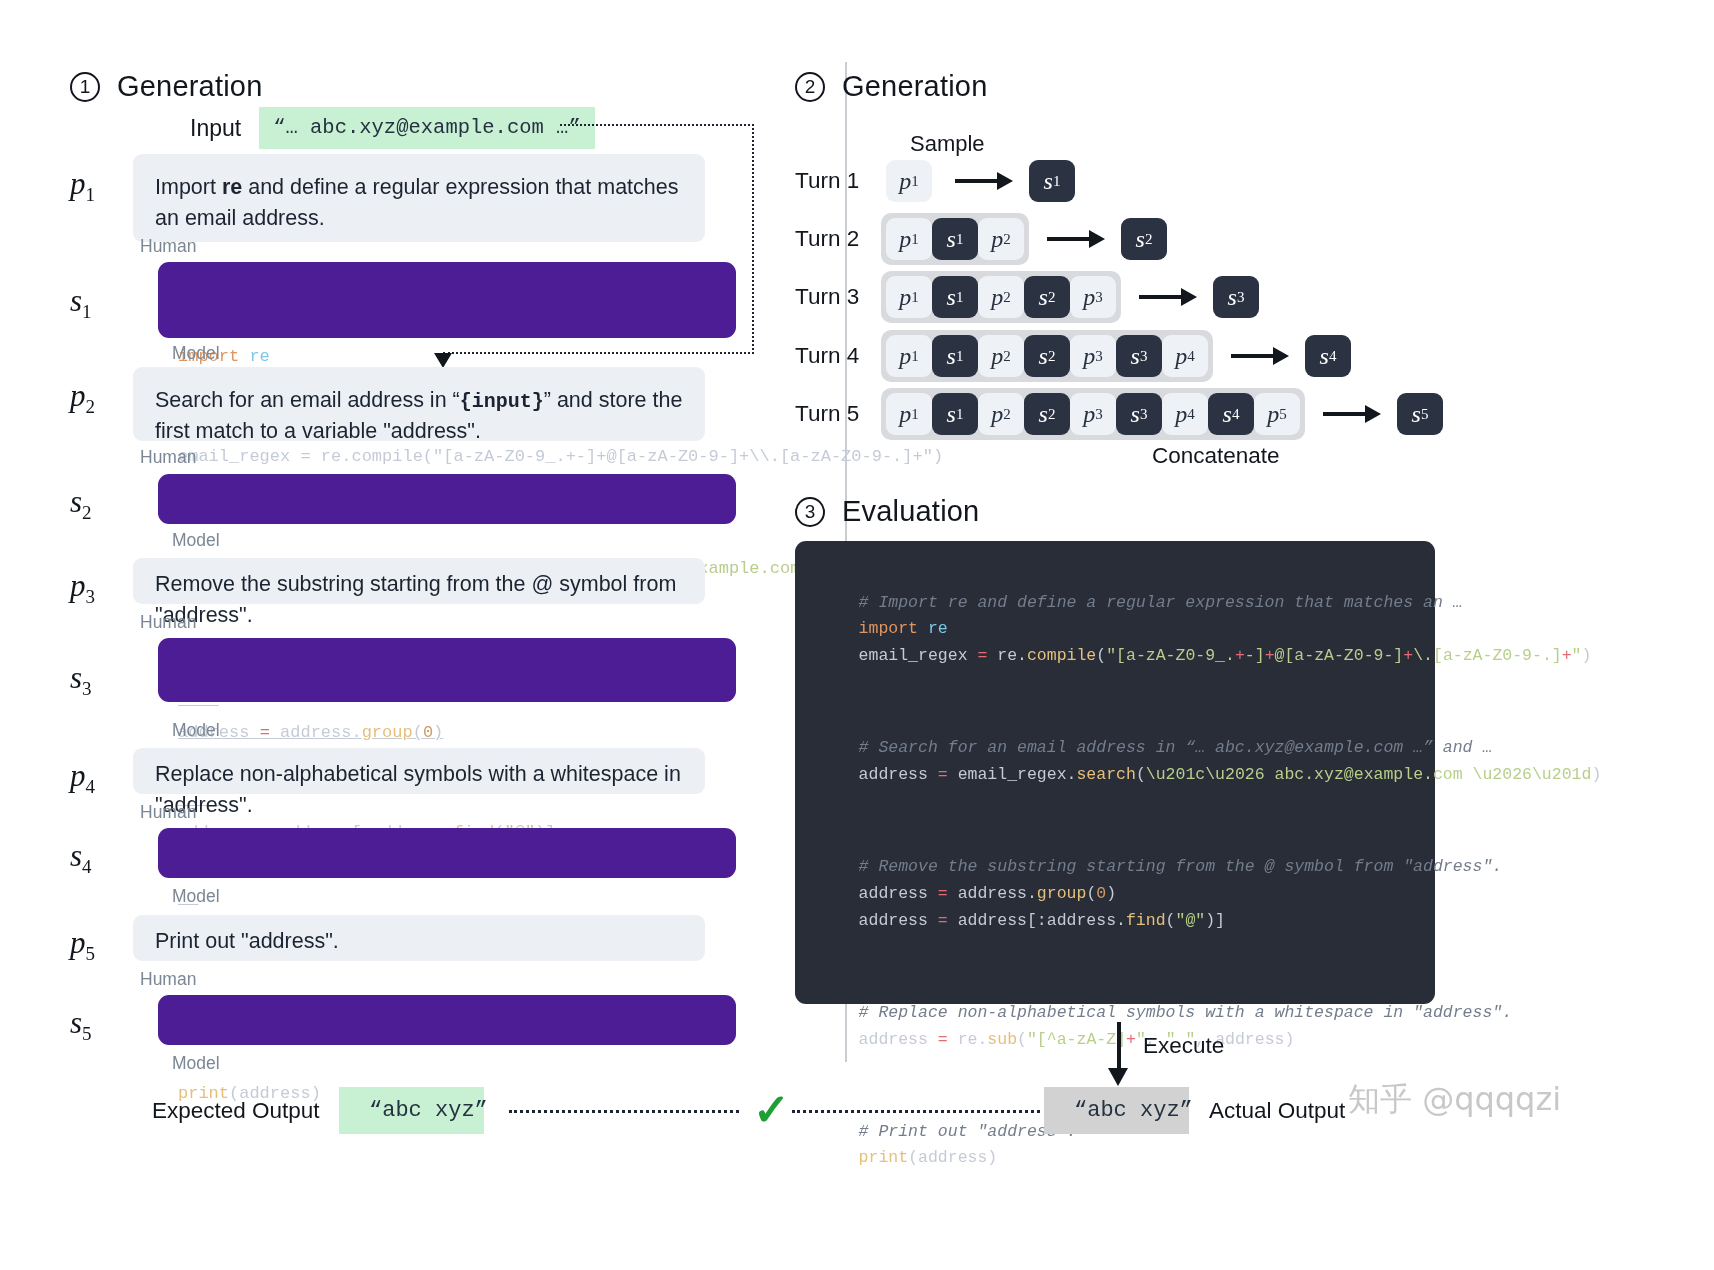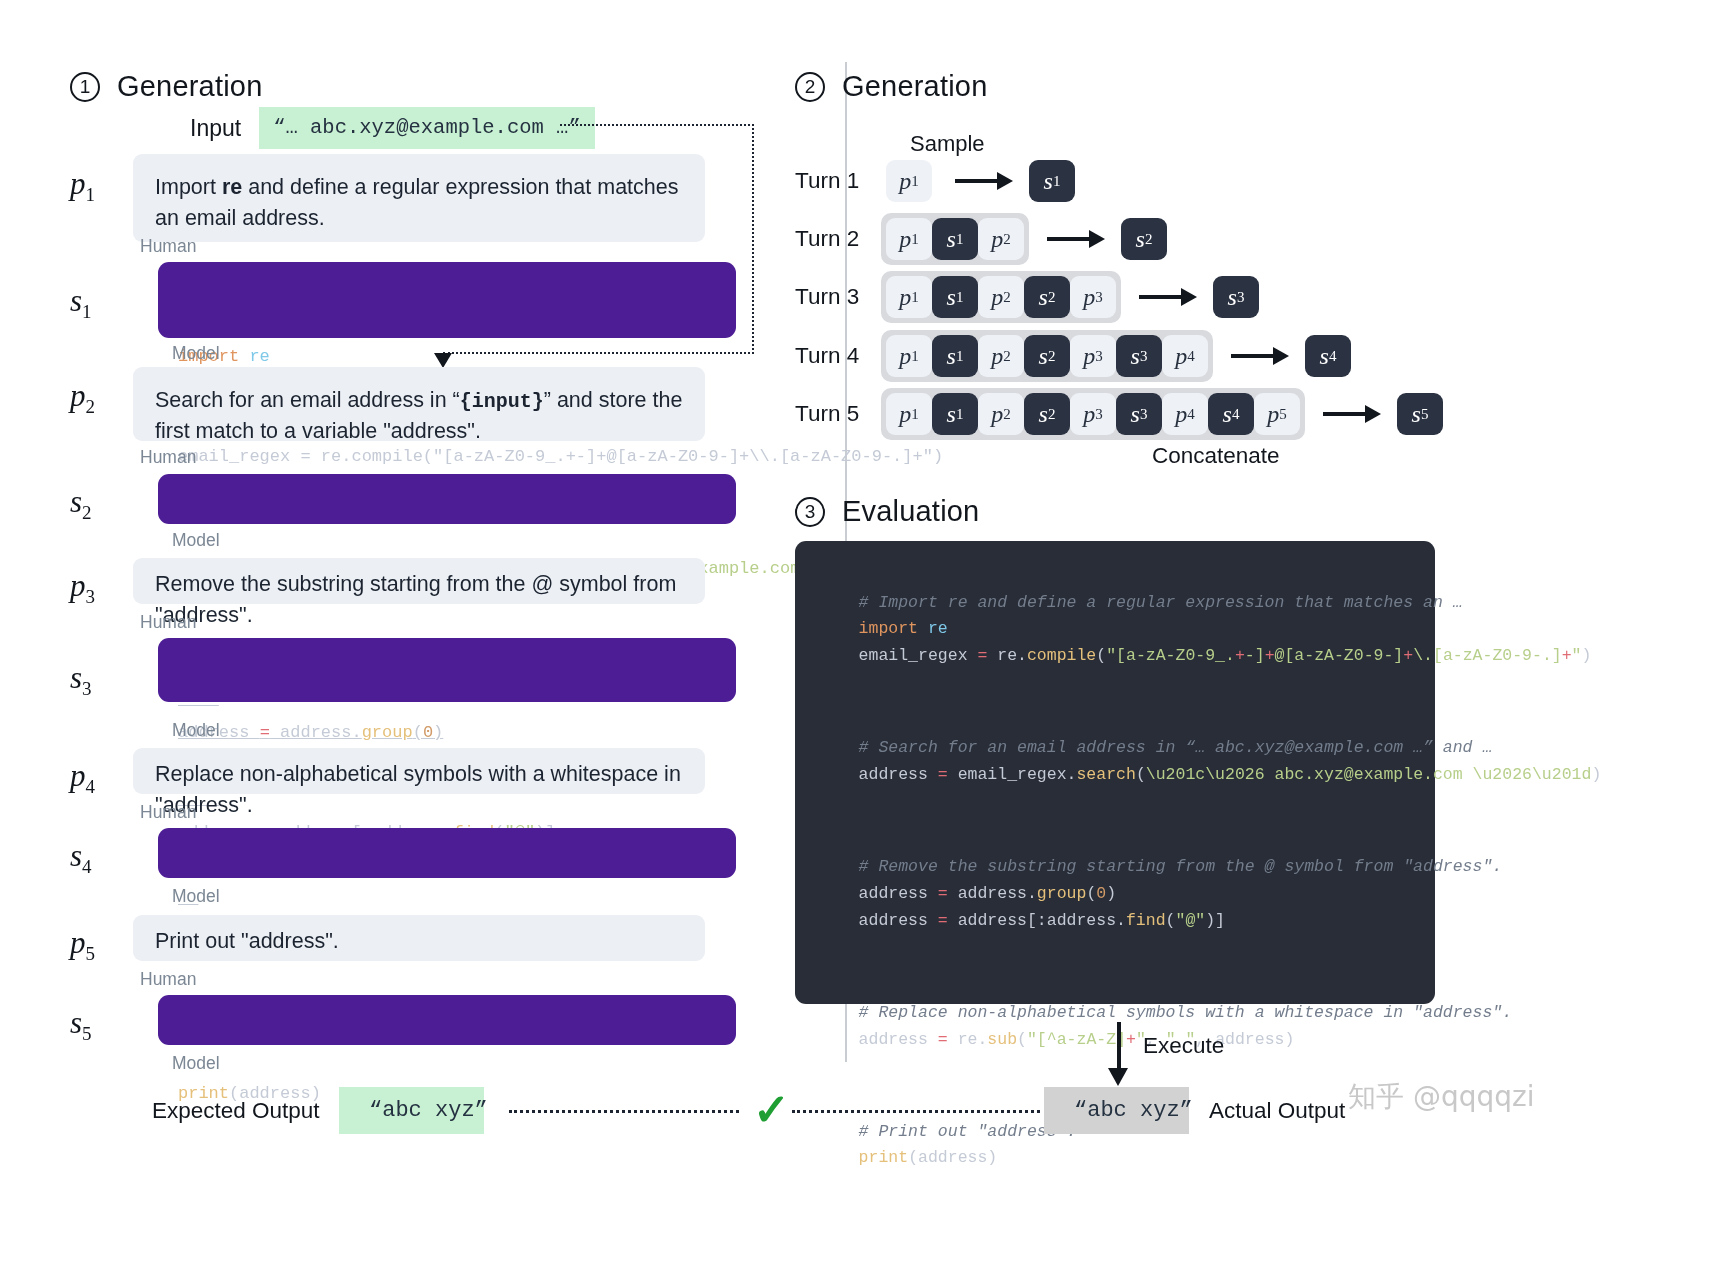--- a/index.html
+++ b/index.html
@@ -121,21 +121,21 @@
   .out-chip{
     position:absolute;font-family:"Liberation Mono", monospace;font-size:22px;
     padding:11px 30px;box-sizing:border-box;color:#253241;white-space:pre;
   }
   .out-chip.green{background:#c8f0d2;}
   .out-chip.grey{background:#d2d2d2;}
   .check{position:absolute;color:#1f9e33;font-size:44px;line-height:1;font-weight:bold;}
   .exec-label{position:absolute;font-size:22.5px;color:#12161d;}
 
   .watermark{
-    position:absolute;color:#c8c8c8;font-size:28px;white-space:nowrap;
+    position:absolute;color:#c8c8c8;font-size:32px;white-space:nowrap;
     font-family:"DejaVu Sans", sans-serif;
     text-align:center;
   }
 </style>
 </head>
 <body>
 
 <div class="page">
 
   <div class="divider"></div>

